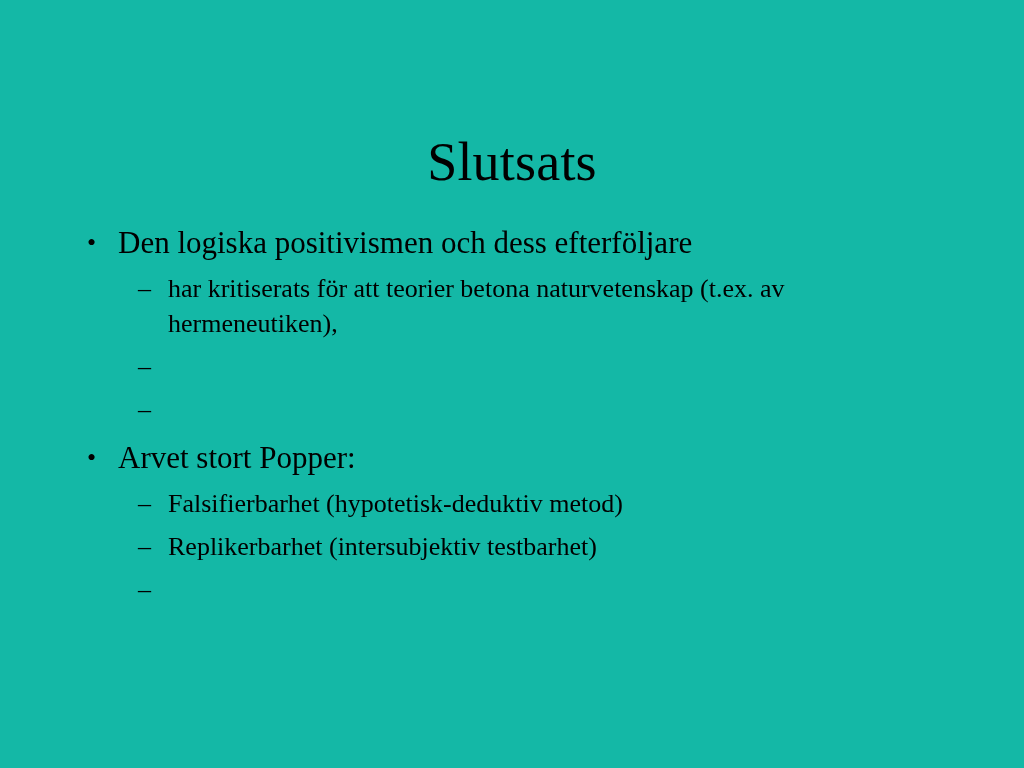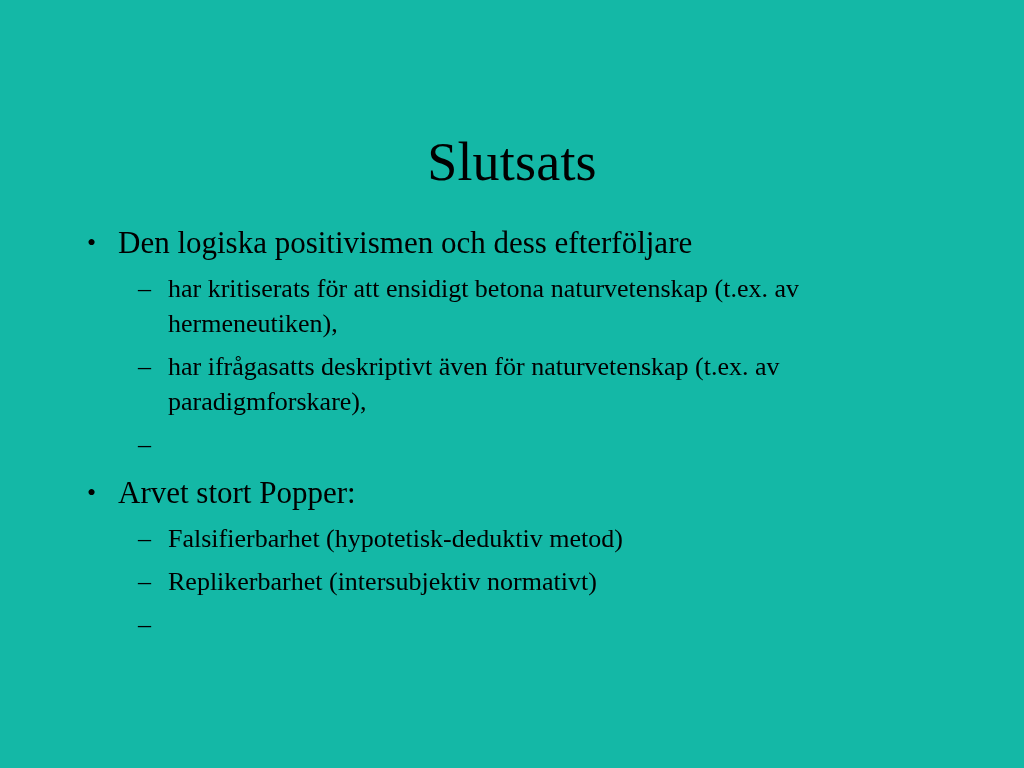--- a/index.html
+++ b/index.html
@@ -101,47 +101,46 @@
 
   <div class="slide-body">
 
     <div class="lvl1">
       <span class="marker">•</span>
       <span class="txt">Den logiska positivismen och dess efterföljare</span>
     </div>
 
     <div class="lvl2">
       <span class="marker">–</span>
-      <span class="txt">har kritiserats för att ensidigt betona naturvetenskap (t.ex. av hermeneutiken),</span>
+      <span class="txt">har kritiserats för att teorier betona naturvetenskap (t.ex. av hermeneutiken),</span>
     </div>
 
     <div class="lvl2">
       <span class="marker">–</span>
-      <span class="txt">har ifrågasatts deskriptivt även för naturvetenskap (t.ex. av paradigmforskare),</span>
     </div>
 
     <div class="lvl2">
       <span class="marker">–</span>
     </div>
 
     <div class="group-gap"></div>
 
     <div class="lvl1">
       <span class="marker">•</span>
       <span class="txt">Arvet stort Popper:</span>
     </div>
 
     <div class="lvl2">
       <span class="marker">–</span>
       <span class="txt">Falsifierbarhet (hypotetisk-deduktiv metod)</span>
     </div>
 
     <div class="lvl2">
       <span class="marker">–</span>
-      <span class="txt">Replikerbarhet (intersubjektiv normativt)</span>
+      <span class="txt">Replikerbarhet (intersubjektiv testbarhet)</span>
     </div>
 
     <div class="lvl2">
       <span class="marker">–</span>
     </div>
 
   </div>
 </div>
 
 </body></html>

